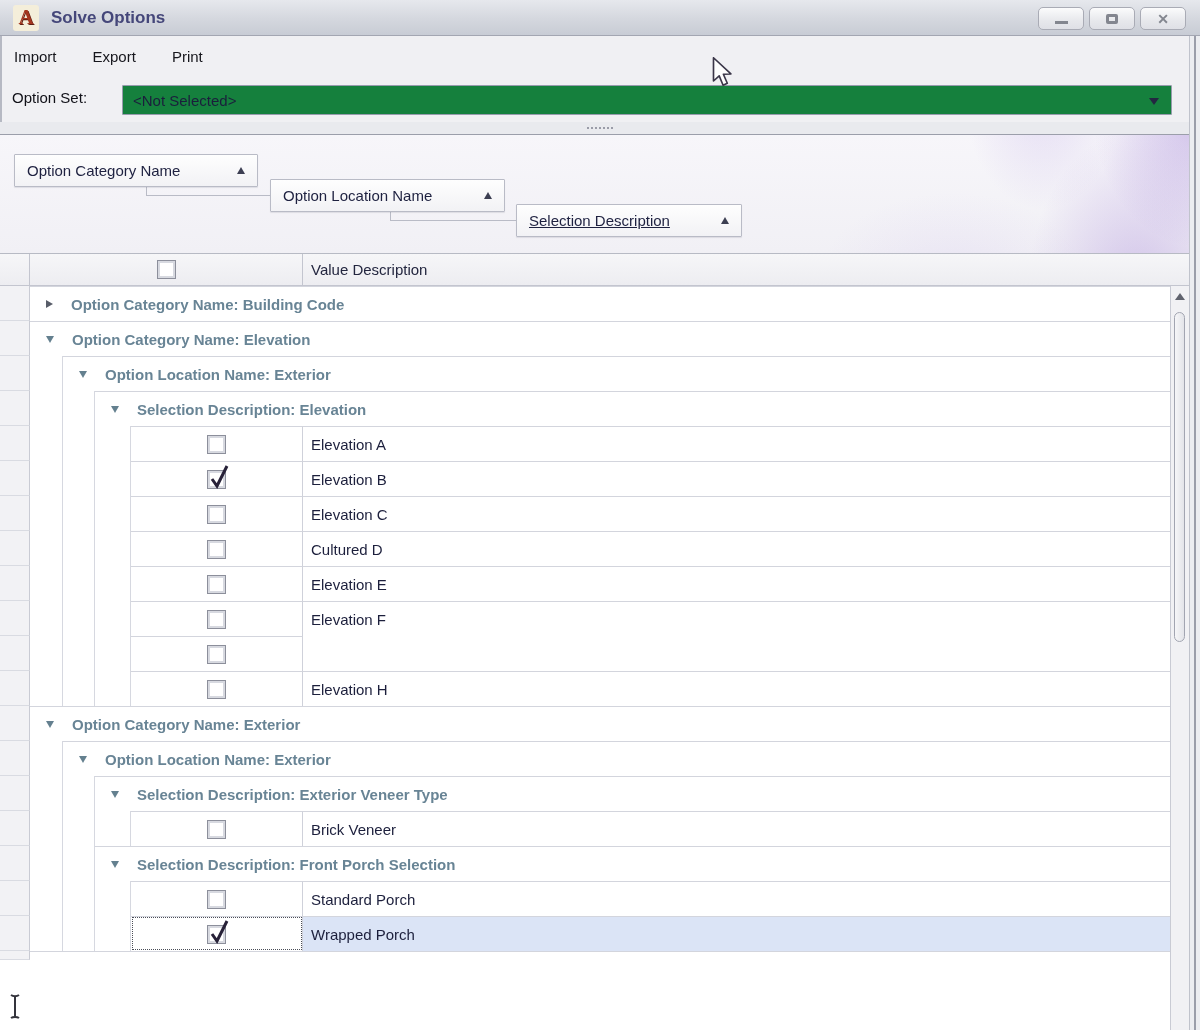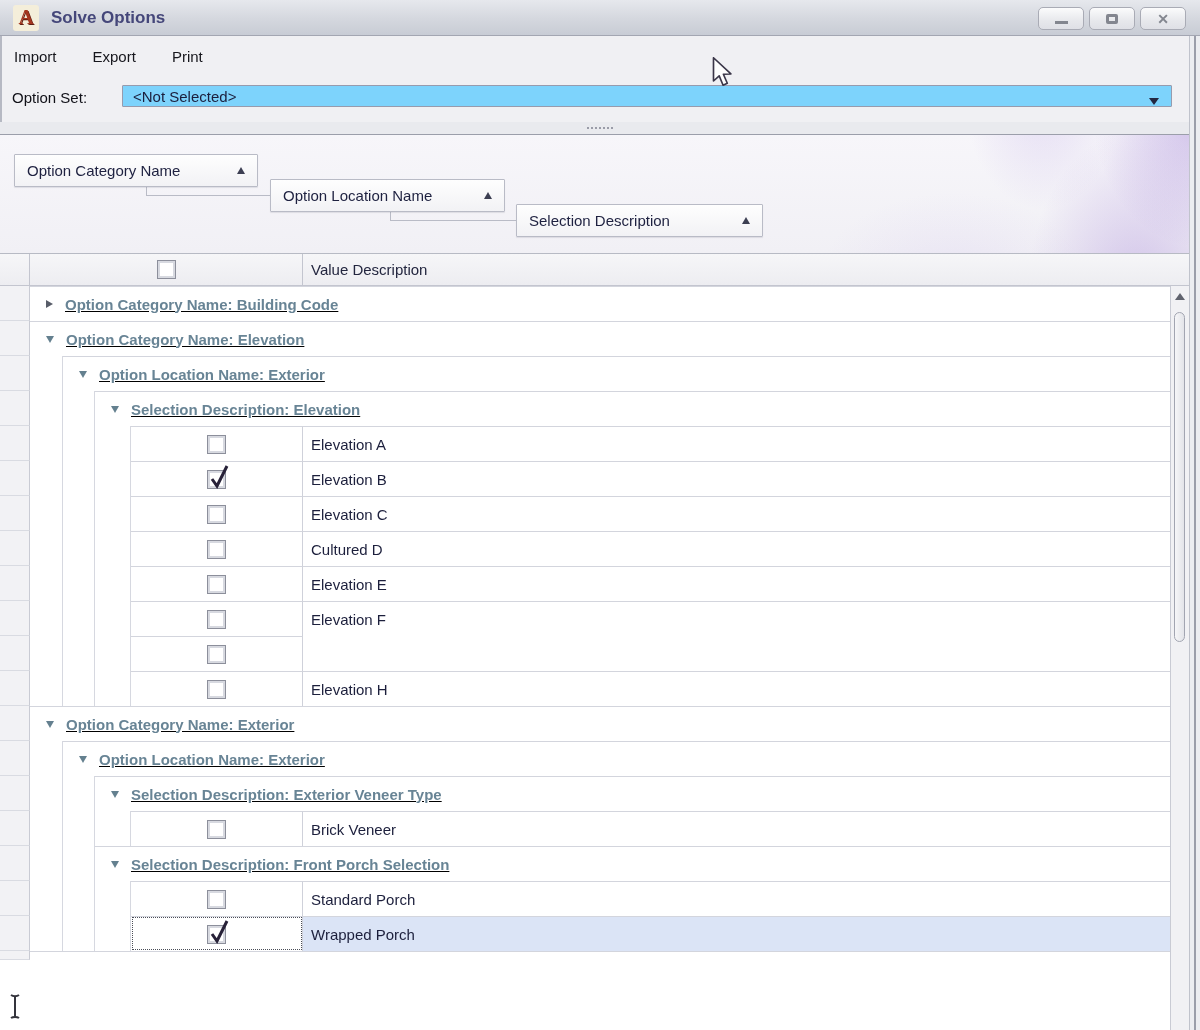--- a/index.html
+++ b/index.html
@@ -31,22 +31,22 @@
   .glyph-min{width:13px;height:3px;background:#83868f;margin-top:8px;}
   .glyph-max{width:12px;height:10px;border:3px solid #83868f;border-radius:2px;}
   .glyph-close{font-size:14px;font-weight:bold;color:#83868f;line-height:1;}
   
   .menubar{position:absolute;left:0;top:36px;width:1200px;height:42px;display:flex;align-items:center;padding-left:14px;}
   .menu-item{font-size:15px;color:#16161c;padding:4px 10px 6px 0;margin-right:26px;}
   
   .optionset-row{position:absolute;left:0;top:78px;width:1200px;height:44px;}
   .optionset-label{position:absolute;left:12px;top:11px;font-size:15px;color:#101017;}
   .combo{
-    position:absolute;left:122px;top:7px;width:1050px;height:22px;
-    background:#7dd3fc;border:1px solid #979bad;border-radius:1px;
+    position:absolute;left:122px;top:7px;width:1050px;height:30px;
+    background:#15803d;border:1px solid #979bad;border-radius:1px;
     display:flex;align-items:center;padding-left:10px;
   }
   .combo-value{font-size:15px;color:#1b1e3c;}
   .combo-arrow{position:absolute;right:12px;top:12px;width:0;height:0;
     border-top:7px solid #232741;border-left:5px solid transparent;border-right:5px solid transparent;}
   
   .splitter{position:absolute;left:0;top:122px;width:1200px;height:12px;background:#e9eaee;display:flex;align-items:center;justify-content:center;}
   .grip{width:26px;height:0;border-top:2px dotted #9a9ca8;}
   
   .group-panel{
@@ -64,21 +64,21 @@
   }
   .group-btn{
     position:absolute;height:33px;border:1px solid #b9bbc6;border-radius:1px;
     background:linear-gradient(180deg,#fefefe,#f2f2f5);
     display:flex;align-items:center;justify-content:space-between;
     padding:0 12px;font-size:15px;color:#1e2140;
     box-shadow:0 1px 1px rgba(120,120,140,0.18);
   }
   .gb1{left:14px;top:19px;width:244px;}
   .gb2{left:270px;top:44px;width:235px;}
-  .gb3{left:516px;top:69px;width:247px;}
+  .gb3{left:516px;top:69px;width:226px;text-decoration:underline;}
   .sort-asc{width:0;height:0;border-bottom:7px solid #3c3f52;border-left:4.5px solid transparent;border-right:4.5px solid transparent;margin-left:14px;}
   .conn{position:absolute;background:#b9bbc6;}
   .conn-v1{left:146px;top:52px;width:1px;height:9px;}
   .conn-h1{left:146px;top:60px;width:125px;height:1px;}
   .conn-v2{left:390px;top:77px;width:1px;height:9px;}
   .conn-h2{left:390px;top:85px;width:127px;height:1px;}
   
   .grid{position:absolute;left:0;top:253px;width:1189px;height:777px;background:#fff;}
   .grid-header{
     display:flex;height:33px;border-top:1px solid #b7bac4;border-bottom:1px solid #c3c5cf;
@@ -86,21 +86,21 @@
   }
   .hdr-ind{flex:0 0 30px;border-right:1px solid #c3c5cf;}
   .hdr-cb{flex:0 0 273px;display:flex;align-items:center;justify-content:center;border-right:1px solid #c3c5cf;}
   .hdr-desc{flex:1;display:flex;align-items:center;padding-left:8px;font-size:15px;color:#23263f;}
   .grid-body{position:relative;height:744px;overflow:hidden;background:#fff;}
   .grid-row{display:flex;height:35px;background:#fff;}
   .grid-row.partial{height:9px;}
   .ind-cell{flex:0 0 30px;background:#f2f2f5;border-right:1px solid #c9cbd4;border-bottom:1px solid #d9dbe2;position:relative;}
   .sp{flex:0 0 auto;border-right:1px solid #d6d8e0;}
   .sp0{width:33px}.sp1{width:32px}.sp2{width:36px}
-  .group-content{flex:1;display:flex;align-items:center;border-top:1px solid #d3d5dd;padding-left:16px;gap:12px;min-width:0;text-decoration:underline;}
+  .group-content{flex:1;display:flex;align-items:center;border-top:1px solid #d3d5dd;padding-left:16px;gap:18px;min-width:0;}
   .tri{width:0;height:0;flex:0 0 auto;}
   .tri-right{border-left:7px solid #585d69;border-top:4.5px solid transparent;border-bottom:4.5px solid transparent;}
   .tri-down{border-top:7px solid #64808f;border-left:4.5px solid transparent;border-right:4.5px solid transparent;}
   .group-label{font-weight:bold;font-size:15px;color:var(--group-text,#688495);white-space:nowrap;}
   .cb-cell{flex:0 0 172px;display:flex;align-items:center;justify-content:center;border-top:1px solid #d3d5dd;border-right:1px solid #cfd1da;position:relative;background:#fff;}
   .cb-cell.focused{outline:1px dotted #4a4d57;outline-offset:-2px;}
   .desc-cell{flex:1;display:flex;align-items:center;border-top:1px solid #d3d5dd;padding-left:8px;min-width:0;}
   .desc-text{font-size:15px;color:#1c1f3c;white-space:nowrap;}
   .grid-row.selected .desc-cell{background:var(--selection-bg,#dbe4f6);}
   .checkbox{

